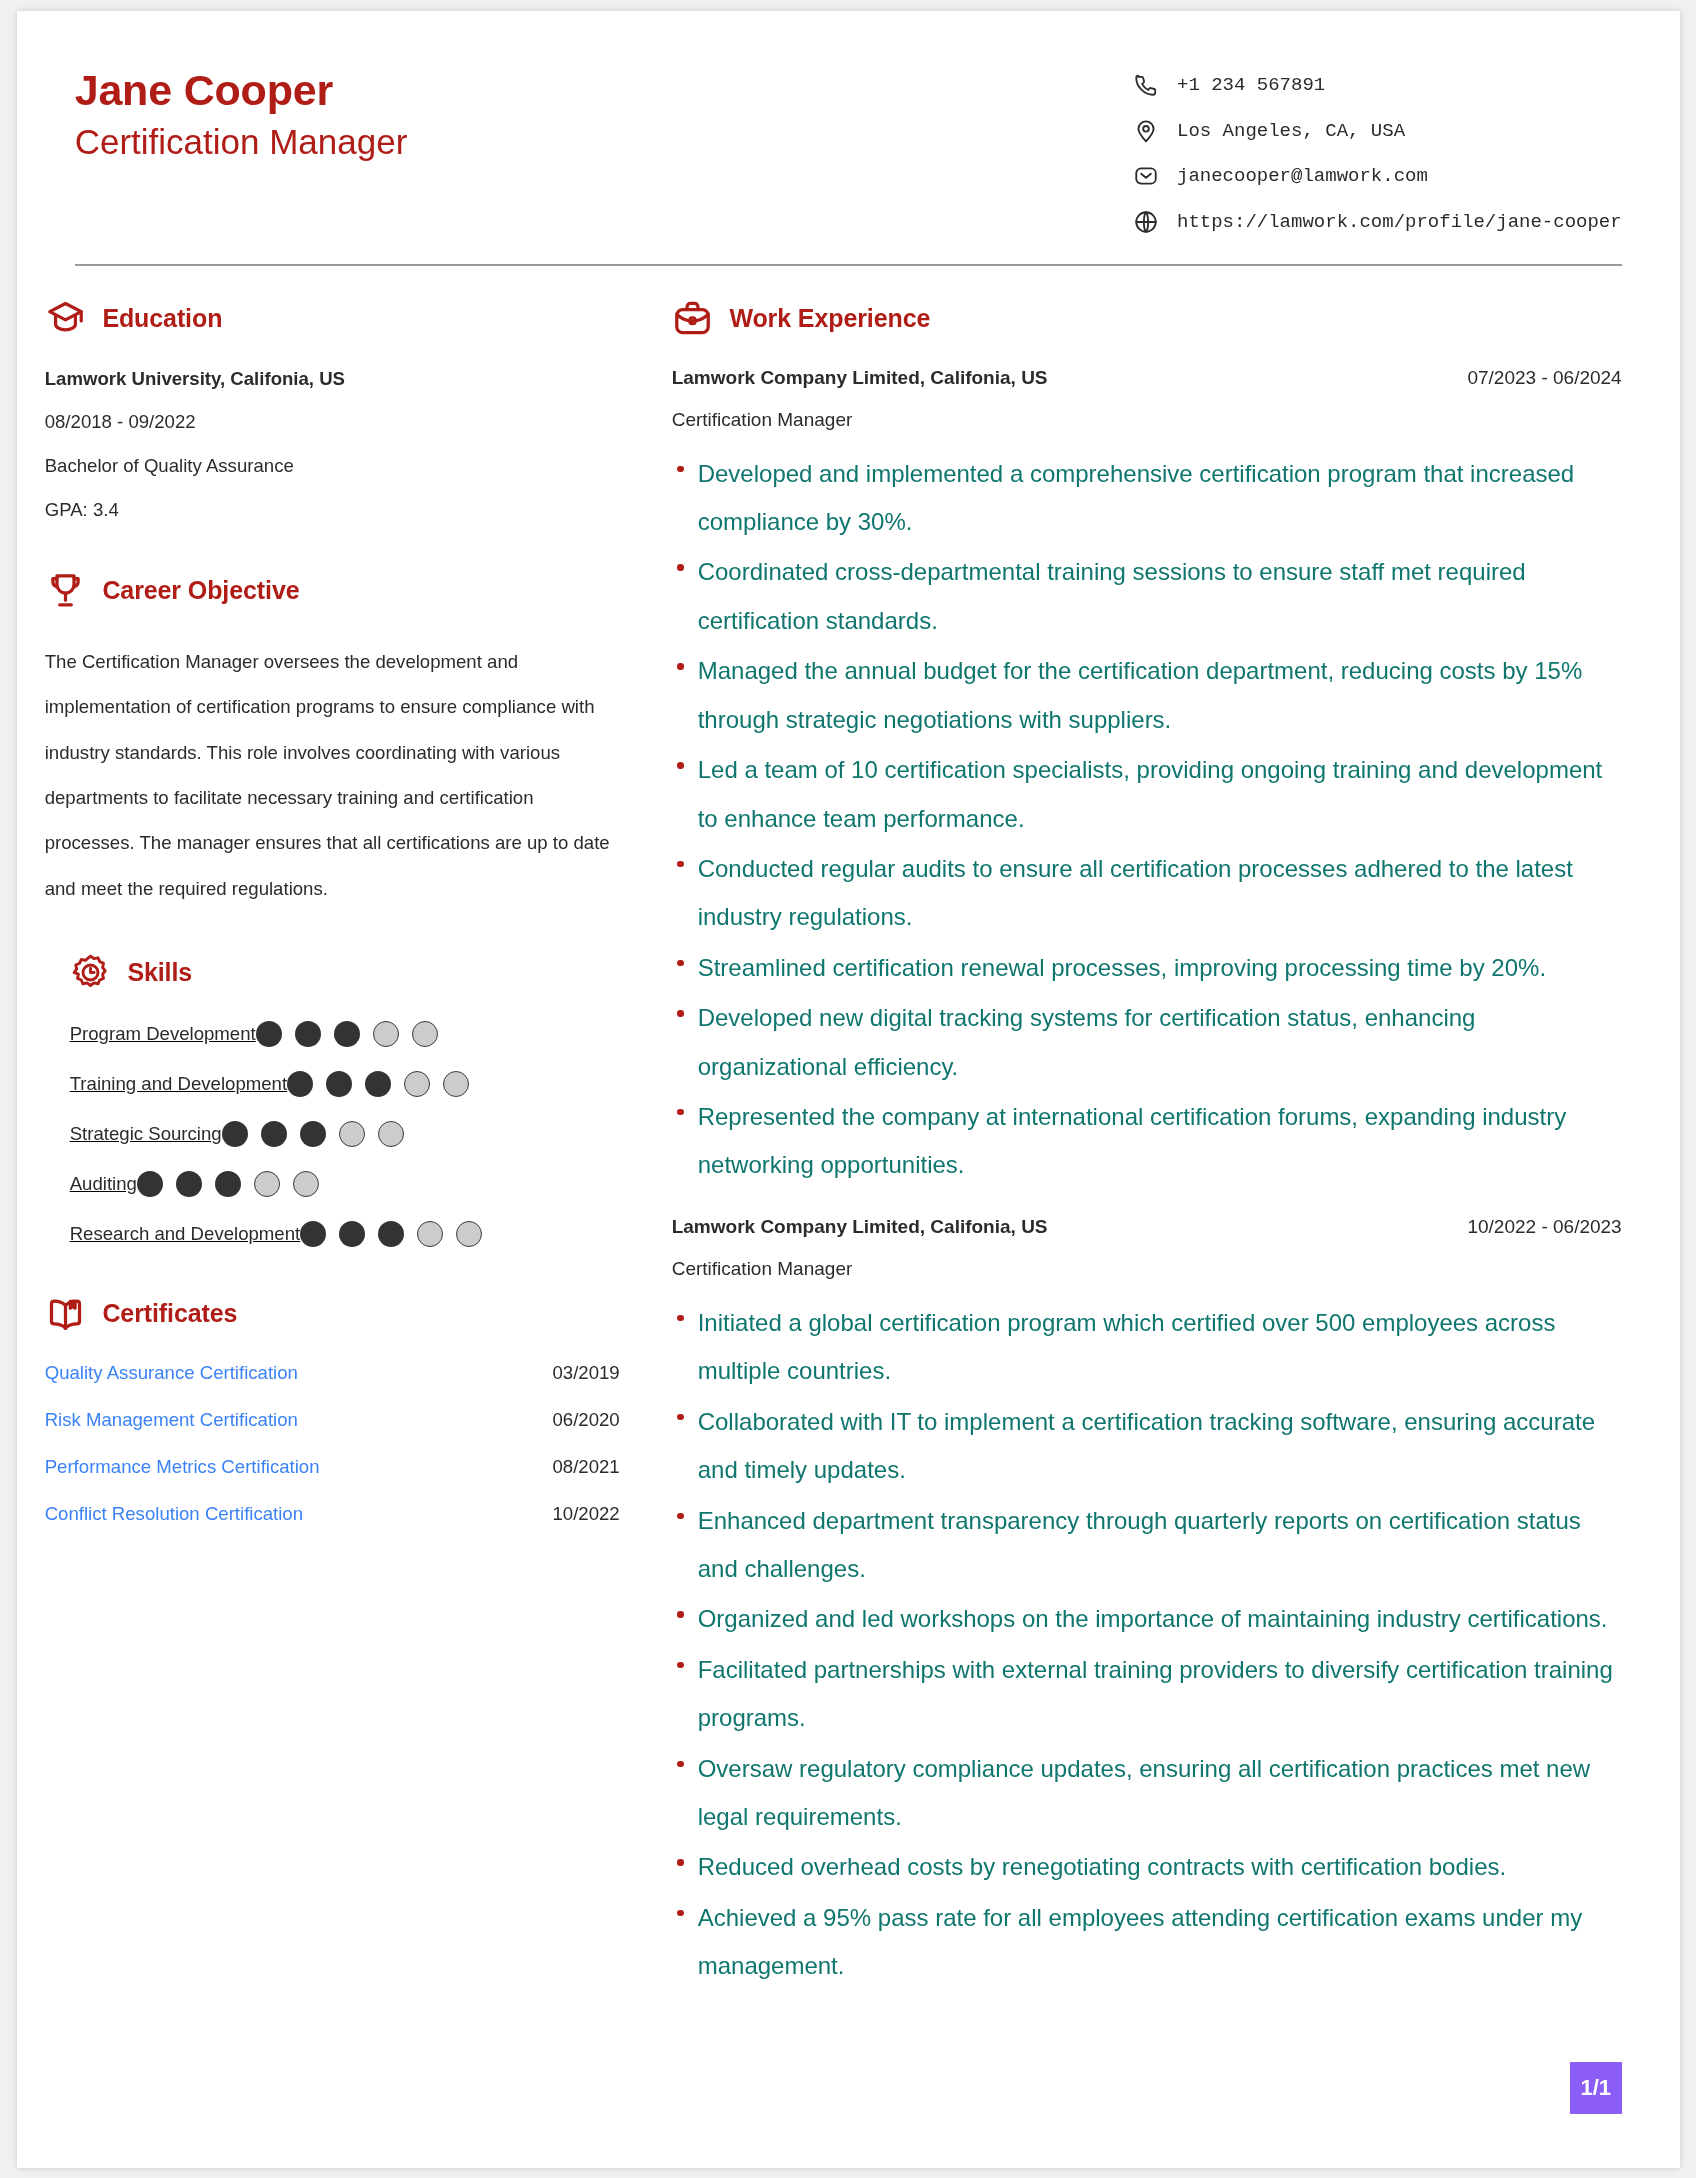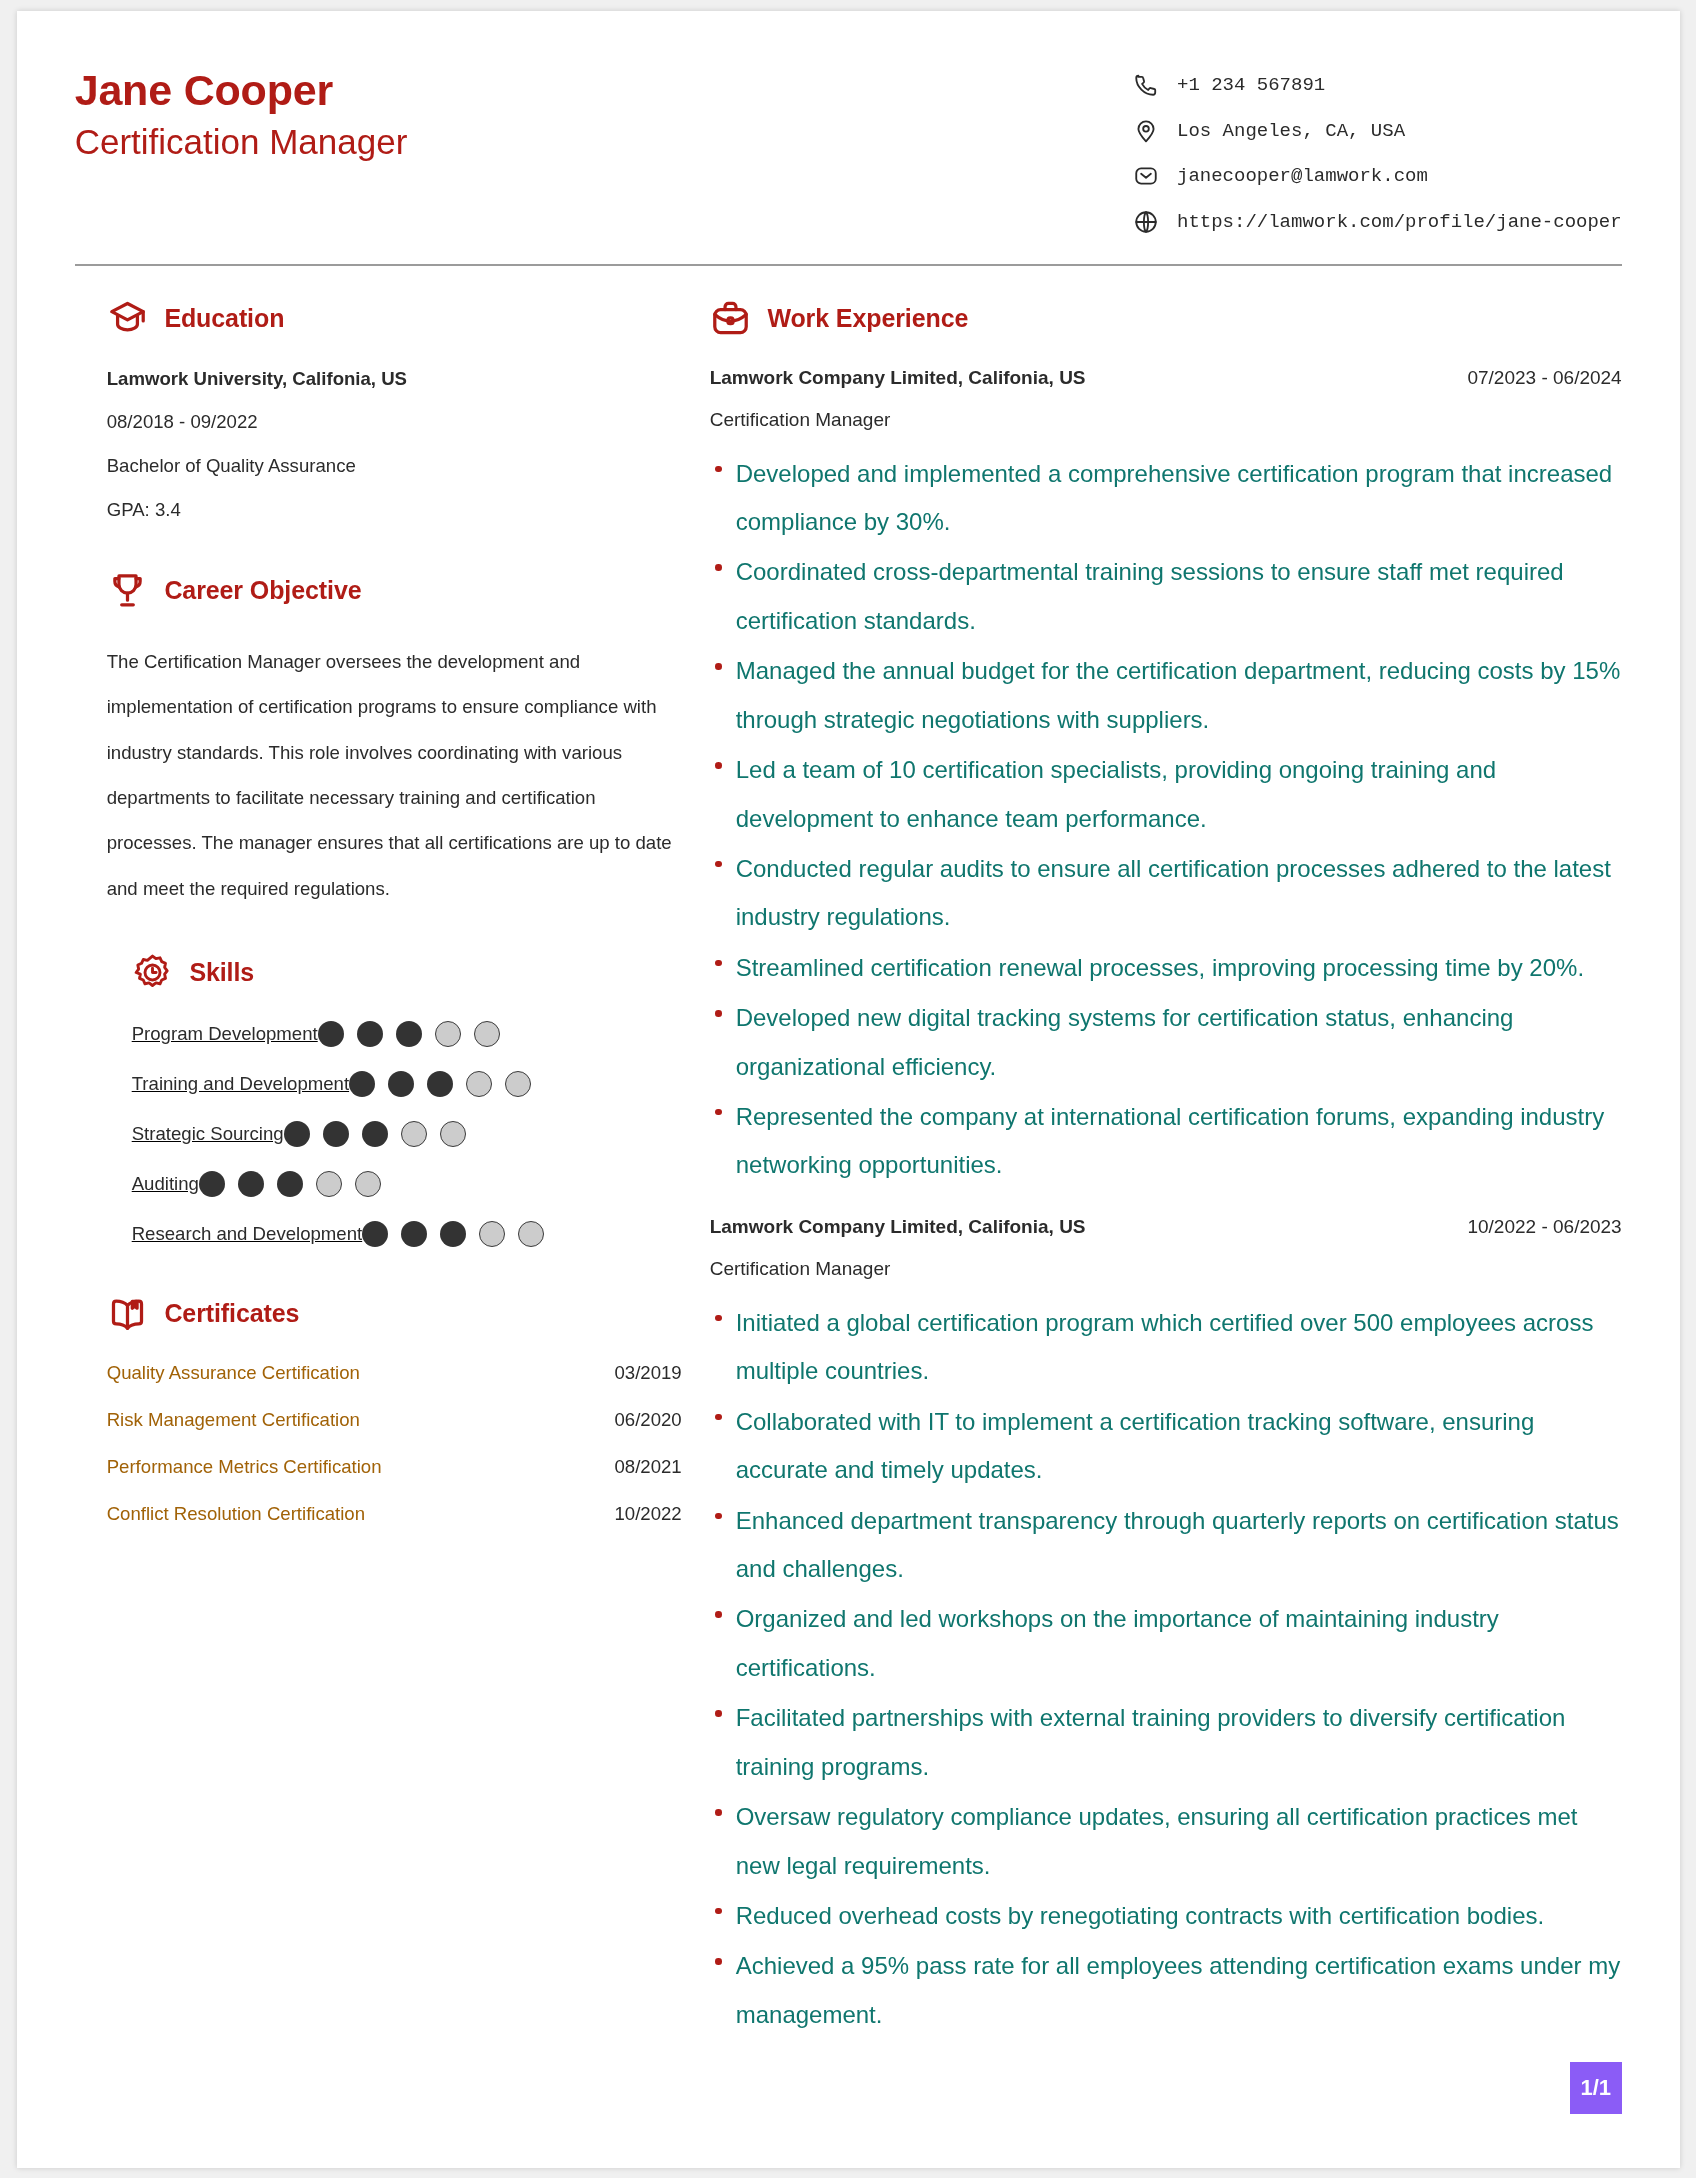--- a/index.html
+++ b/index.html
@@ -72,22 +72,22 @@
 
   .divider {
     height: 1.9px;
     background: #9b9b9b;
     margin: 28px 58px 0 58px;
   }
 
   
   .columns {
     display: flex;
-    padding: 32px 58px 0 90px;
-    gap: 28px;
+    padding: 32px 58px 0 28px;
+    gap: 52px;
   }
   .col-left  { width: 575px; flex: 0 0 575px; }
   .col-right { flex: 1 1 auto; }
 
   
   .section { margin-bottom: 7.4px; }
   .section-head {
     display: flex;
     align-items: center;
     gap: 16.7px;
@@ -130,21 +130,21 @@
   .dot.on  { background: #333333; }
   .dot.off { background: #cccccc; border: 1.4px solid #3a3a3a; }
 
   
   .cert-row {
     display: flex;
     justify-content: space-between;
     align-items: baseline;
     margin-bottom: 25px;
   }
-  .cert-name { font-size: 18.6px; color: #a16207; }
+  .cert-name { font-size: 18.6px; color: #3b82f6; }
   .cert-date { font-size: 18.6px; color: #2b2b2b; }
 
   
   .job { margin-bottom: 9.3px; }
   .job-head {
     display: flex;
     justify-content: space-between;
     align-items: baseline;
     margin-bottom: 20.4px;
   }

